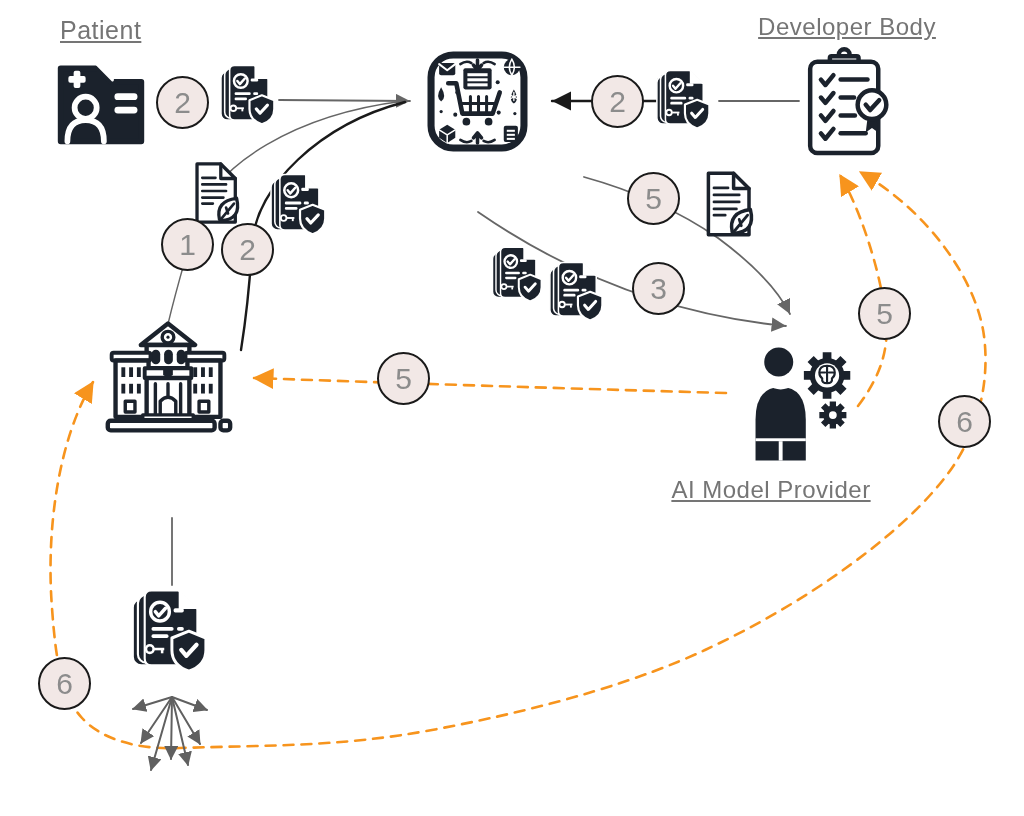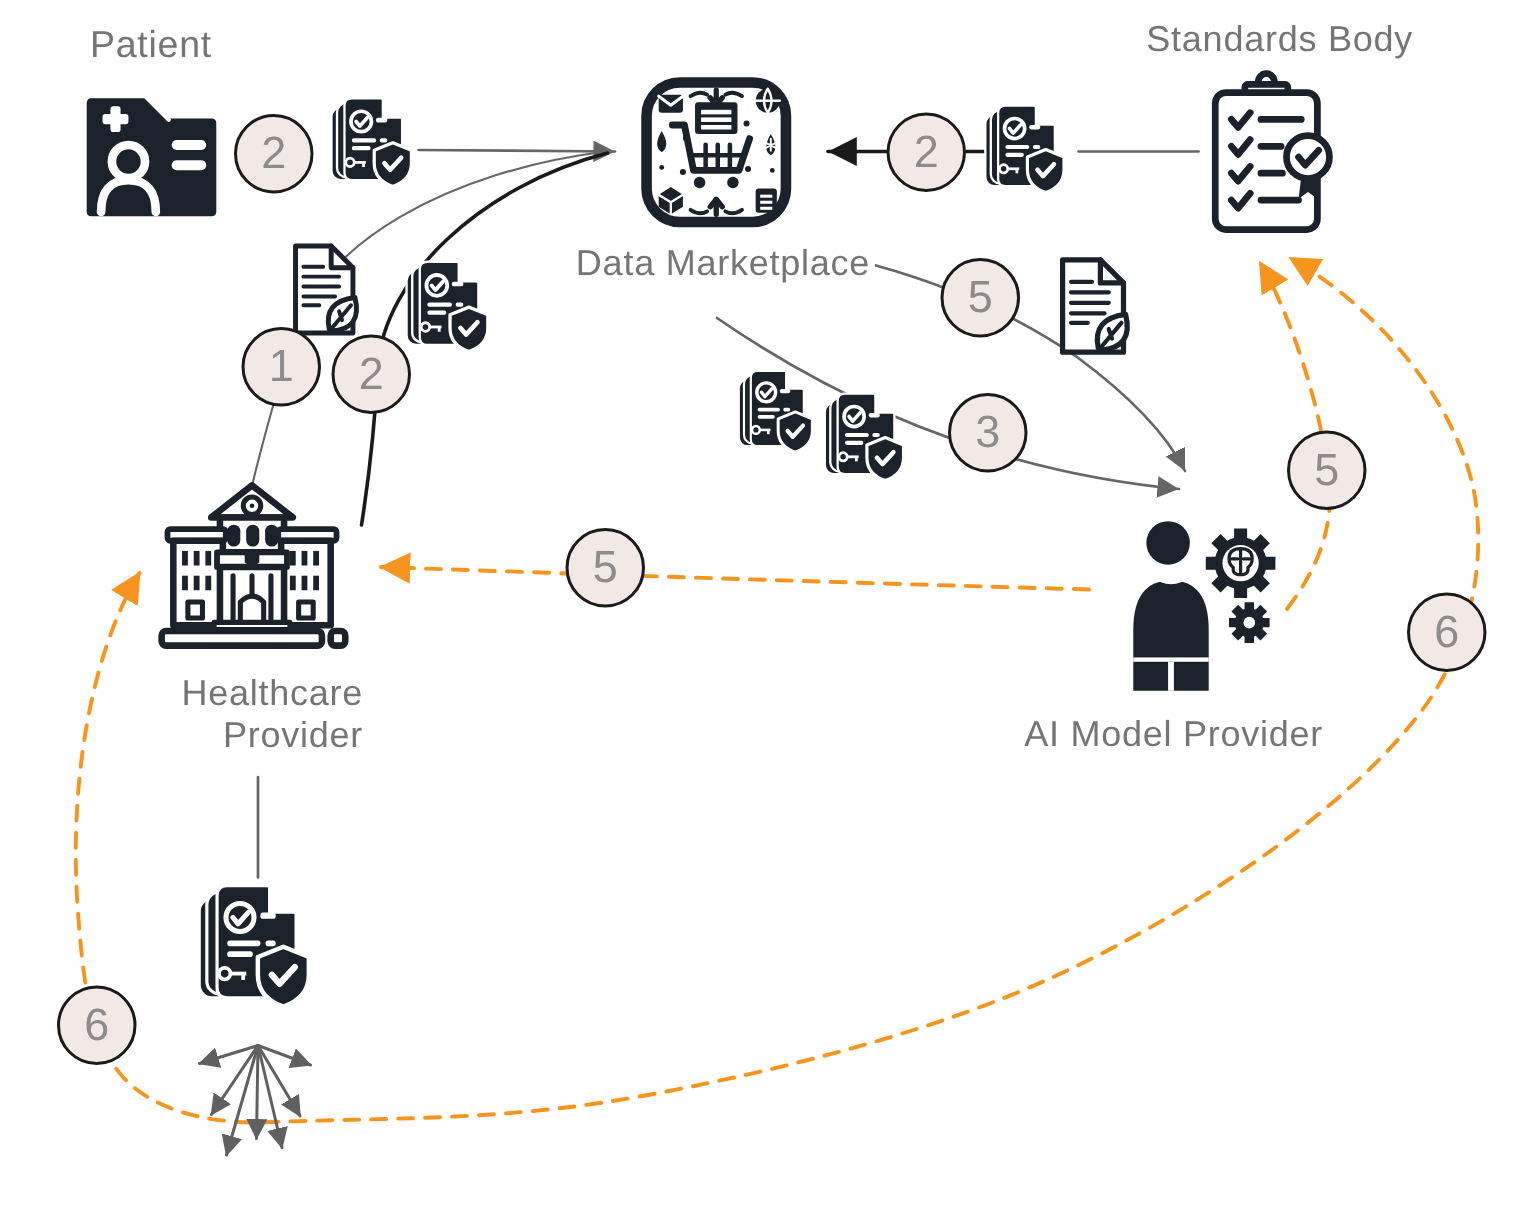--- a/index.html
+++ b/index.html
@@ -1,19 +1,19 @@
 <!DOCTYPE html>
 <html style="--accent-orange: #F7941D; --icon-dark: #1B222C; --badge-fill: #F2E8E6; --badge-border: #1A1A1A; --badge-number: #8C8C8C; --label-gray: #757575; --connector-gray: #666666; --connector-black: #1A1A1A;"><head>
 <meta charset="utf-8">
 <style>
   html,body{margin:0;padding:0;background:#fff;}
   #stage{position:relative;width:1024px;height:816px;background:#ffffff;overflow:hidden;
          font-family:"Liberation Sans", sans-serif;}
   .lbl{position:absolute;color:var(--label-gray,#757575);font-size:24px;letter-spacing:.5px;
-       text-align:right;line-height:1.18;white-space:nowrap;}
+       text-align:center;line-height:1.18;white-space:nowrap;text-decoration:underline;}
   .badge{position:absolute;width:53px;height:53px;border-radius:50%;
          background:var(--badge-fill,#F2E8E6);border:2.5px solid var(--badge-border,#1A1A1A);
          box-sizing:border-box;display:flex;align-items:center;justify-content:center;
          color:var(--badge-number,#8C8C8C);font-size:30px;}
   .icon{position:absolute;}
   svg.wires{position:absolute;left:0;top:0;}
   .wgray{fill:none;stroke:var(--connector-gray,#666);stroke-width:1.8;stroke-linecap:round;}
   .wthin{fill:none;stroke:var(--connector-gray,#666);stroke-width:1.4;stroke-linecap:round;}
   .wblack{fill:none;stroke:var(--connector-black,#1A1A1A);stroke-width:2.4;stroke-linecap:round;}
   .worange{fill:none;stroke:var(--accent-orange,#F7941D);stroke-width:2.6;
@@ -255,21 +255,16 @@
   <div class="badge" style="left:161px;top:218px">1</div>
   <div class="badge" style="left:221px;top:223px">2</div>
   <div class="badge" style="left:627px;top:172px">5</div>
   <div class="badge" style="left:632px;top:262px">3</div>
   <div class="badge" style="left:377px;top:352px">5</div>
   <div class="badge" style="left:858px;top:287px">5</div>
   <div class="badge" style="left:38px;top:657px">6</div>
   <div class="badge" style="left:938px;top:395px">6</div>
 
   <div class="lbl" style="left:60px;top:16px;font-size:25px">Patient</div>
-  <div class="lbl" style="left:374px;top:162px;width:206px">Data Marketplace</div>
-  <div class="lbl" style="left:752px;top:13px;width:190px">Standards Body</div>
-  <div class="lbl" style="left:102px;top:449px;width:140px">
-    <span style="display:block">Healthcare</span>
-    <span style="display:block">Provider</span>
-  </div>
+  <div class="lbl" style="left:752px;top:13px;width:190px">Developer Body</div>
   <div class="lbl" style="left:660px;top:476px;width:222px">AI Model Provider</div>
 
 </div>
 
 </body></html>

